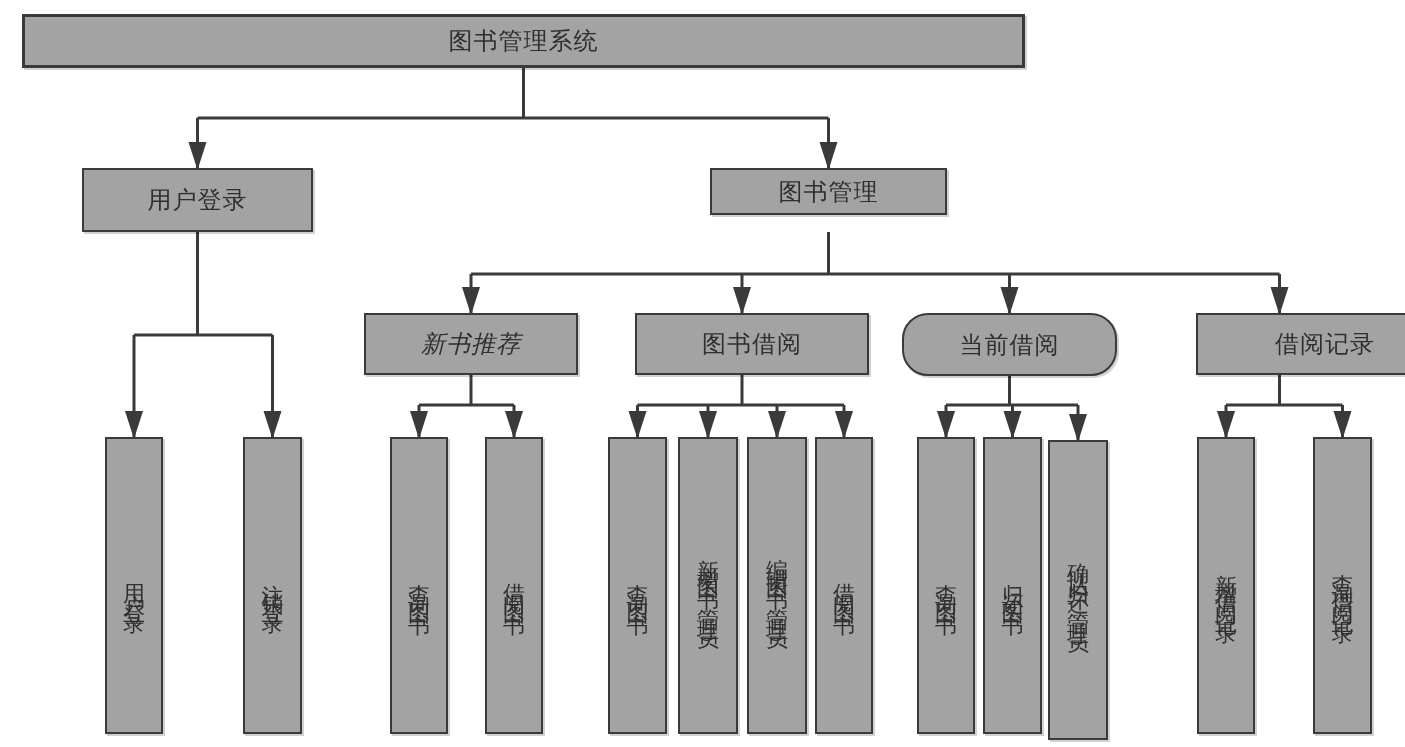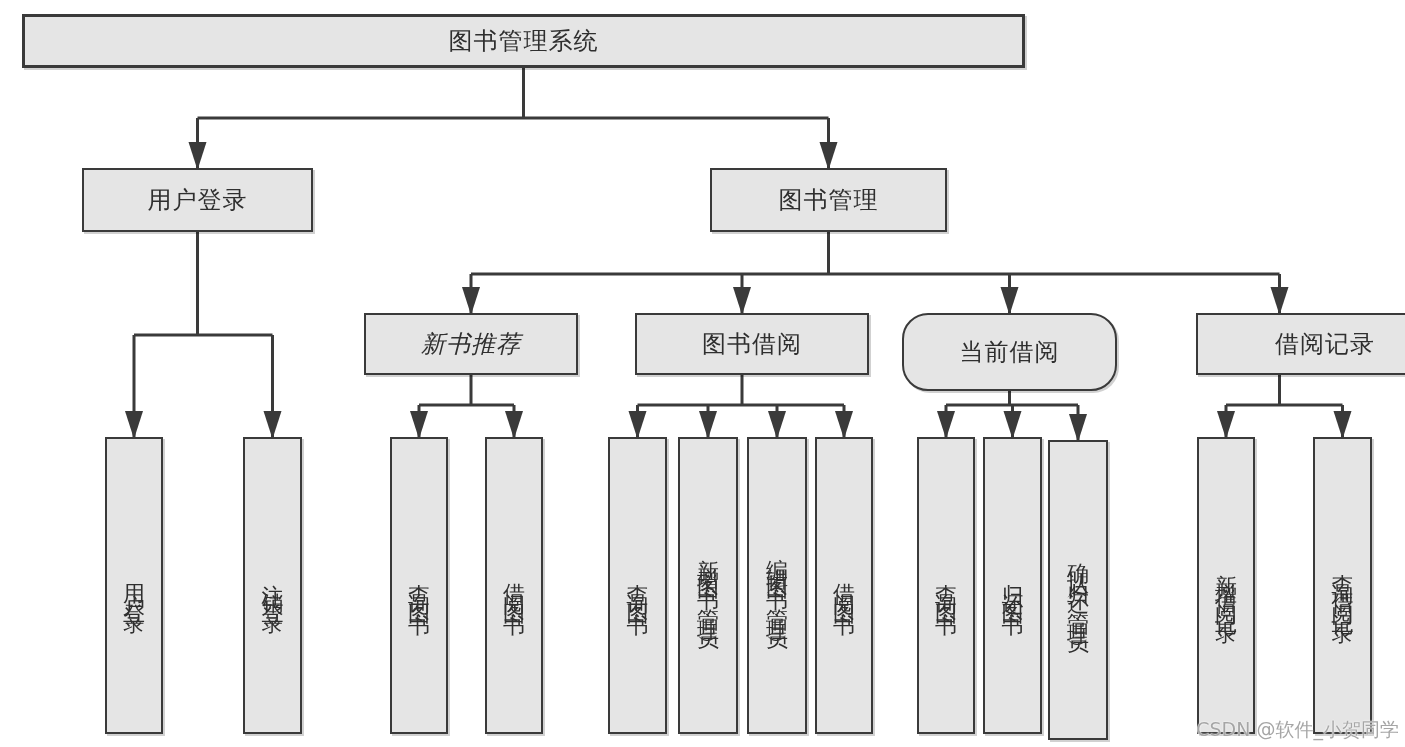--- a/index.html
+++ b/index.html
@@ -16,21 +16,21 @@
     overflow: hidden;
   }
   .connector-layer {
     position: absolute;
     left: 0;
     top: 0;
   }
   .node {
     position: absolute;
     box-sizing: border-box;
-    background: #e5e5e5;
+    background: #a3a3a3;
     border: 2px solid var(--line, #3a3a3a);
     box-shadow: 2px 2px 0 rgba(0, 0, 0, 0.18);
     display: flex;
     align-items: center;
     justify-content: center;
     color: var(--text, #2f2f2f);
   }
   .node-root {
     border-width: 3px;
   }
@@ -89,30 +89,30 @@
       <polygon points="1217,411 1235,411 1226,439" fill="#3a3a3a"></polygon>
       <polygon points="1333.5,411 1351.5,411 1342.5,439" fill="#3a3a3a"></polygon>
     </svg>
   <div>
       <div class="node node-h node-root" style="left: 22px; top: 14px; width: 1003px; height: 54px;">
         <span class="node-label">图书管理系统</span>
       </div>
       <div class="node node-h" style="left: 82px; top: 168px; width: 231px; height: 64px;">
         <span class="node-label">用户登录</span>
       </div>
-      <div class="node node-h" style="left: 710px; top: 168px; width: 237px; height: 64px;">
+      <div class="node node-h" style="left: 710px; top: 168px; width: 237px; height: 47px;">
         <span class="node-label">图书管理</span>
       </div>
       <div class="node node-h" style="left: 364px; top: 313px; width: 214px; height: 62px; font-style: italic;">
         <span class="node-label">新书推荐</span>
       </div>
       <div class="node node-h" style="left: 635px; top: 313px; width: 234px; height: 62px;">
         <span class="node-label">图书借阅</span>
       </div>
-      <div class="node node-h" style="left: 902px; top: 313px; width: 215px; height: 78px; border-radius: 26px;">
+      <div class="node node-h" style="left: 902px; top: 313px; width: 215px; height: 63px; border-radius: 26px;">
         <span class="node-label">当前借阅</span>
       </div>
       <div class="node node-h" style="left: 1196px; top: 313px; width: 258px; height: 62px;">
         <span class="node-label">借阅记录</span>
       </div>
       <div class="node node-v" style="left: 105px; top: 437px; width: 58px; height: 297px;">
         <span class="node-label">用户登录</span>
       </div>
       <div class="node node-v" style="left: 243px; top: 437px; width: 59px; height: 297px;">
         <span class="node-label">注销登录</span>
@@ -144,14 +144,13 @@
       <div class="node node-v" style="left: 1048px; top: 440px; width: 60px; height: 300px;">
         <span class="node-label">确认归还（管理员）</span>
       </div>
       <div class="node node-v" style="left: 1197px; top: 437px; width: 58px; height: 297px;">
         <span class="node-label">新增借阅记录</span>
       </div>
       <div class="node node-v" style="left: 1313px; top: 437px; width: 59px; height: 297px;">
         <span class="node-label">查询借阅记录</span>
       </div>
     </div>
-  <div class="watermark">CSDN @软件_小贺同学</div>
 </div>
 
 </body></html>

